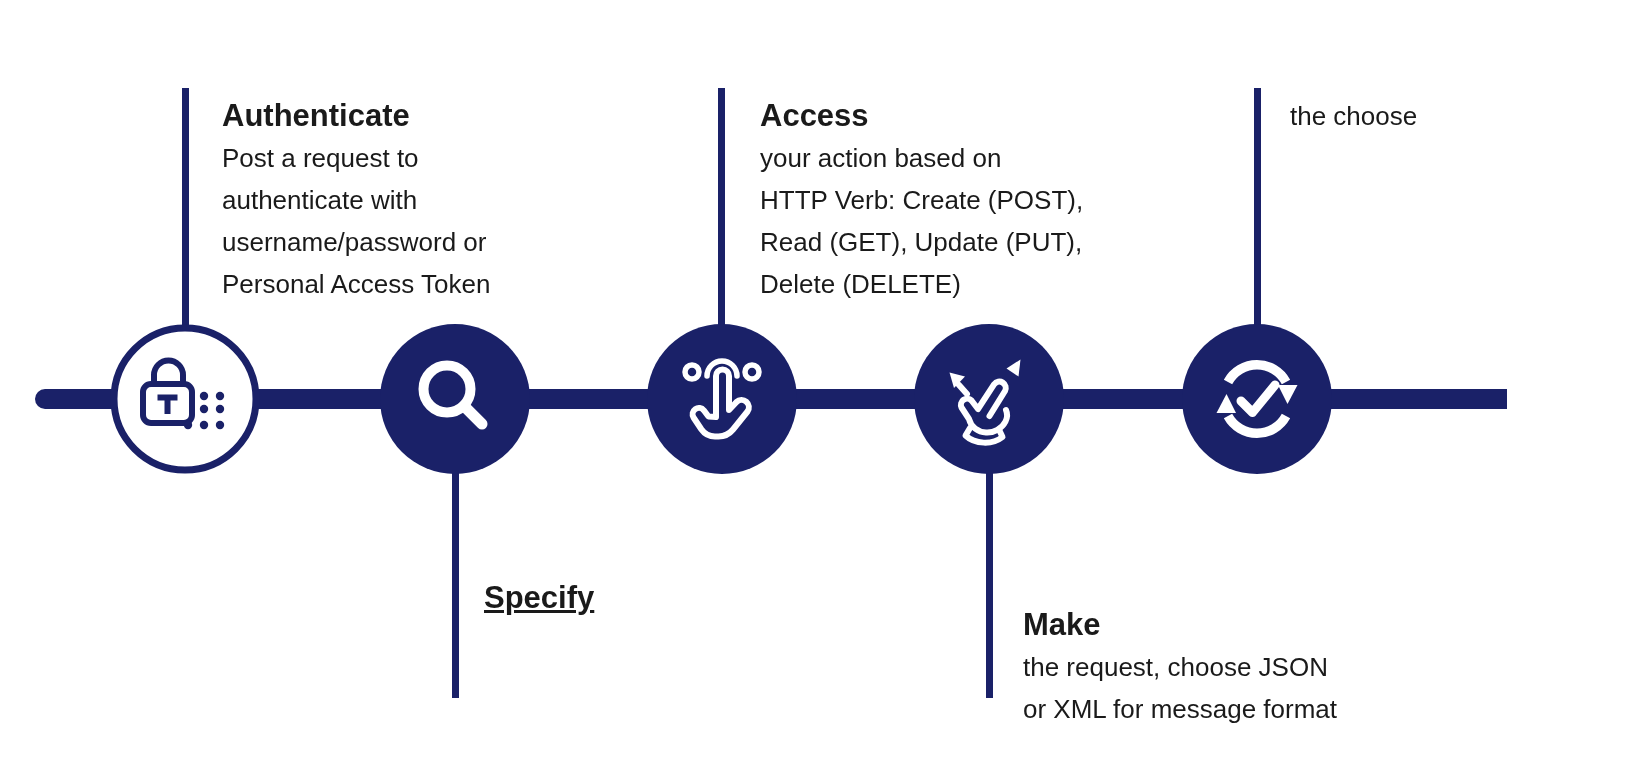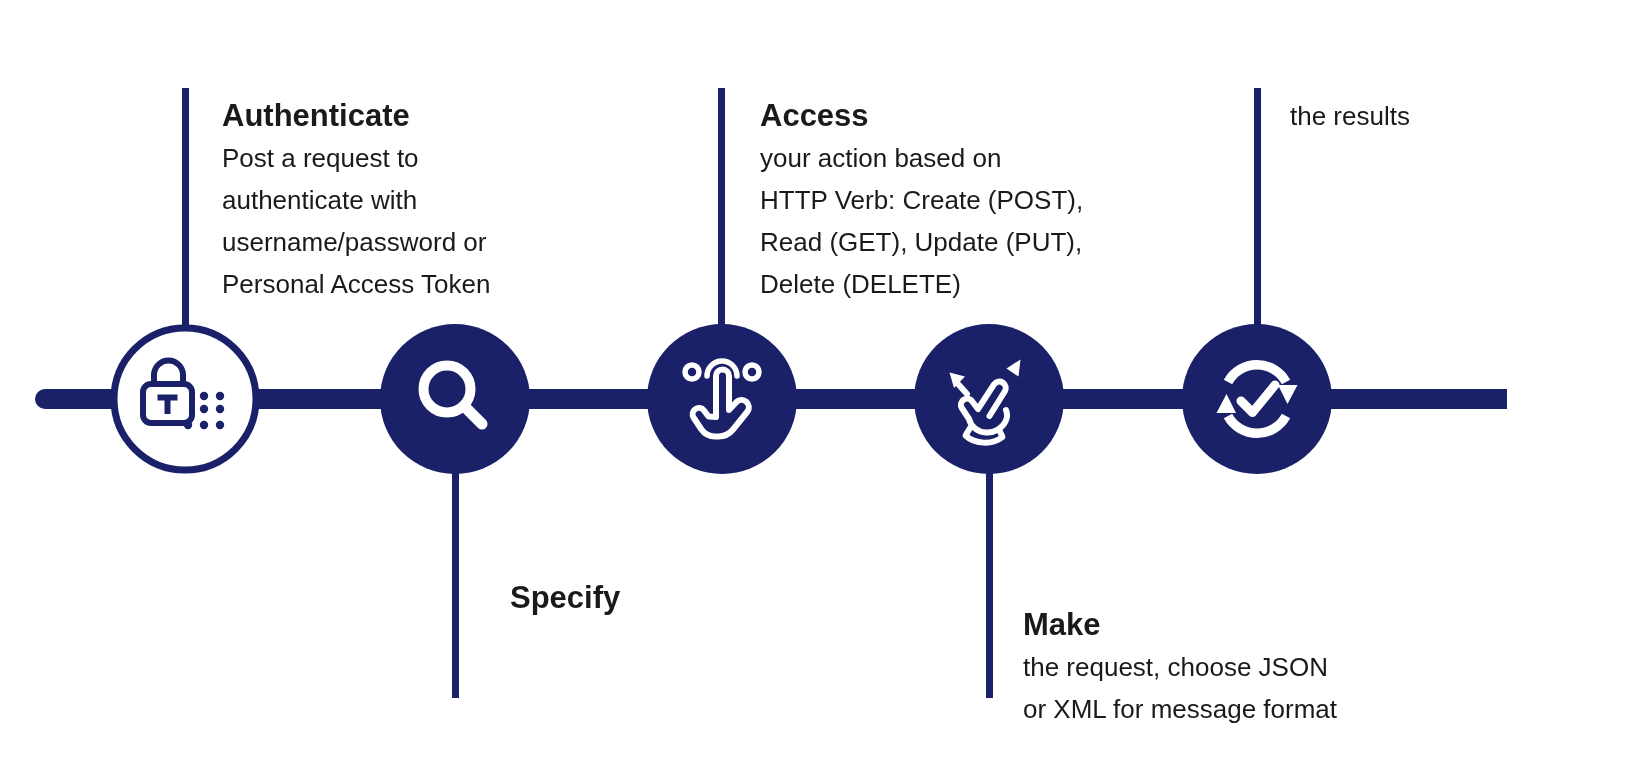--- a/index.html
+++ b/index.html
@@ -29,21 +29,21 @@
   .circle svg{position:absolute;left:0;top:0;width:150px;height:150px;display:block;}
   .circ-1{left:110px;}
   .circ-2{left:380px;}
   .circ-3{left:647px;}
   .circ-4{left:914px;}
   .circ-5{left:1182px;}
   .textblock{position:absolute;color:#1a1a1a;z-index:3;}
   .textblock h3{margin:0;font-size:31px;line-height:42px;font-weight:700;}
   .textblock p{margin:0;font-size:26px;line-height:42px;font-weight:400;white-space:pre-line;}
   .tb-1{left:222px;top:95px;}
-  .tb-2{left:510px;top:577px;}
+  .tb-2{left:484px;top:577px;text-decoration:underline;}
   .tb-3{left:760px;top:95px;}
   .tb-4{left:1023px;top:604px;}
   .tb-5{left:1290px;top:95px;}
 </style>
 </head>
 <body>
 
 <div class="canvas">
 
   <div class="timeline"></div>
@@ -128,16 +128,16 @@
 Delete (DELETE)</p>
   </div>
 
   <div class="textblock tb-4">
     <h3>Make</h3>
     <p>the request, choose JSON
 or XML for message format</p>
   </div>
 
   <div class="textblock tb-5">
-    <p>the results</p>
+    <p>the choose</p>
   </div>
 
 </div>
 
 </body></html>

